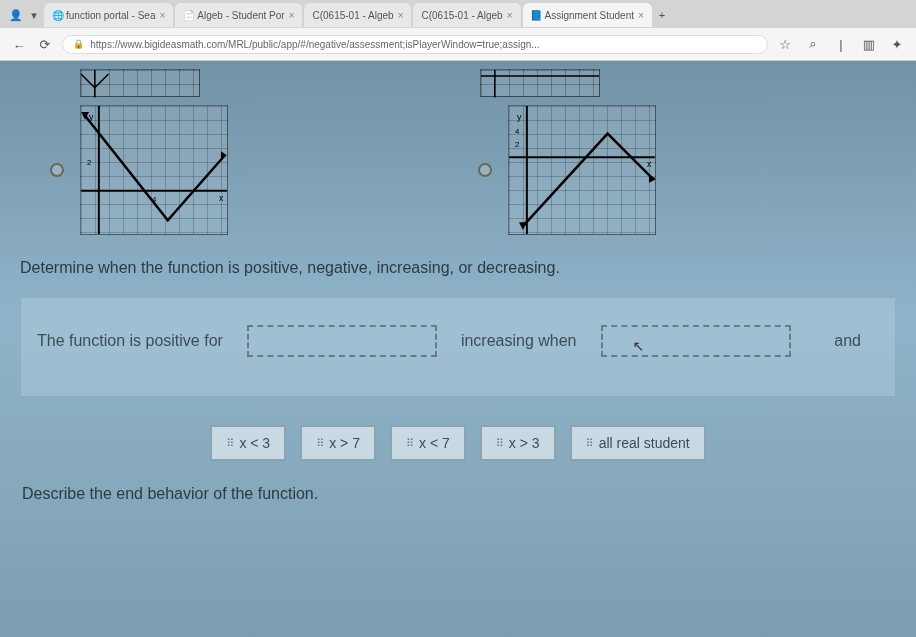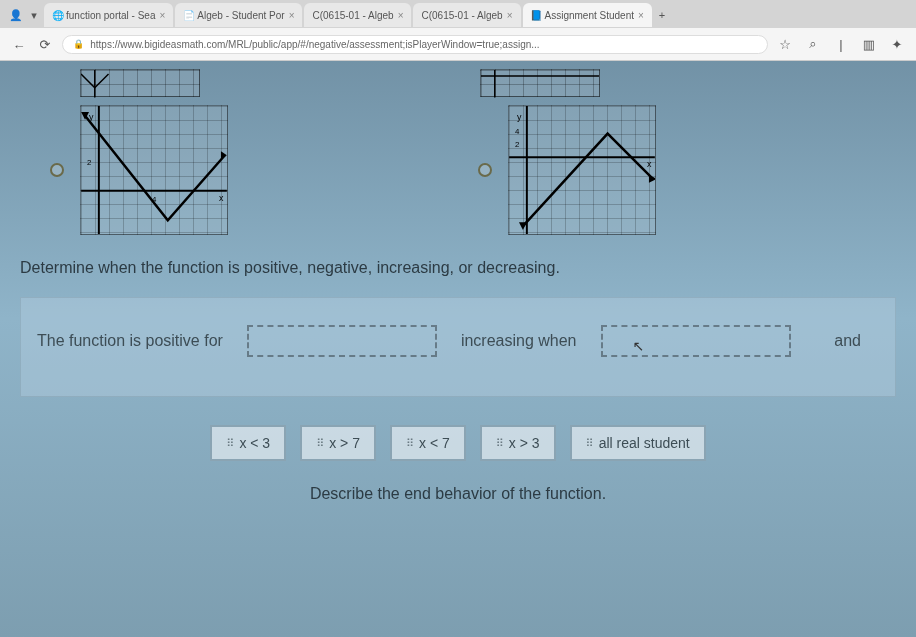--- a/index.html
+++ b/index.html
@@ -166,21 +166,20 @@
     .grip {
       font-size: 11px;
       color: #6a7a82;
       letter-spacing: -1px;
       line-height: 6px;
     }
     .end-prompt {
       font-size: 16px;
       color: #2c3b44;
       padding: 6px 2px;
-      text-align: center;
     }
   </style>
 </head>
 <body>
 
 <div class="browser-chrome">
   <div class="tab-bar">
     <span class="icon-btn">👤</span>
     <span class="icon-btn">▾</span>
     <div class="tab">

